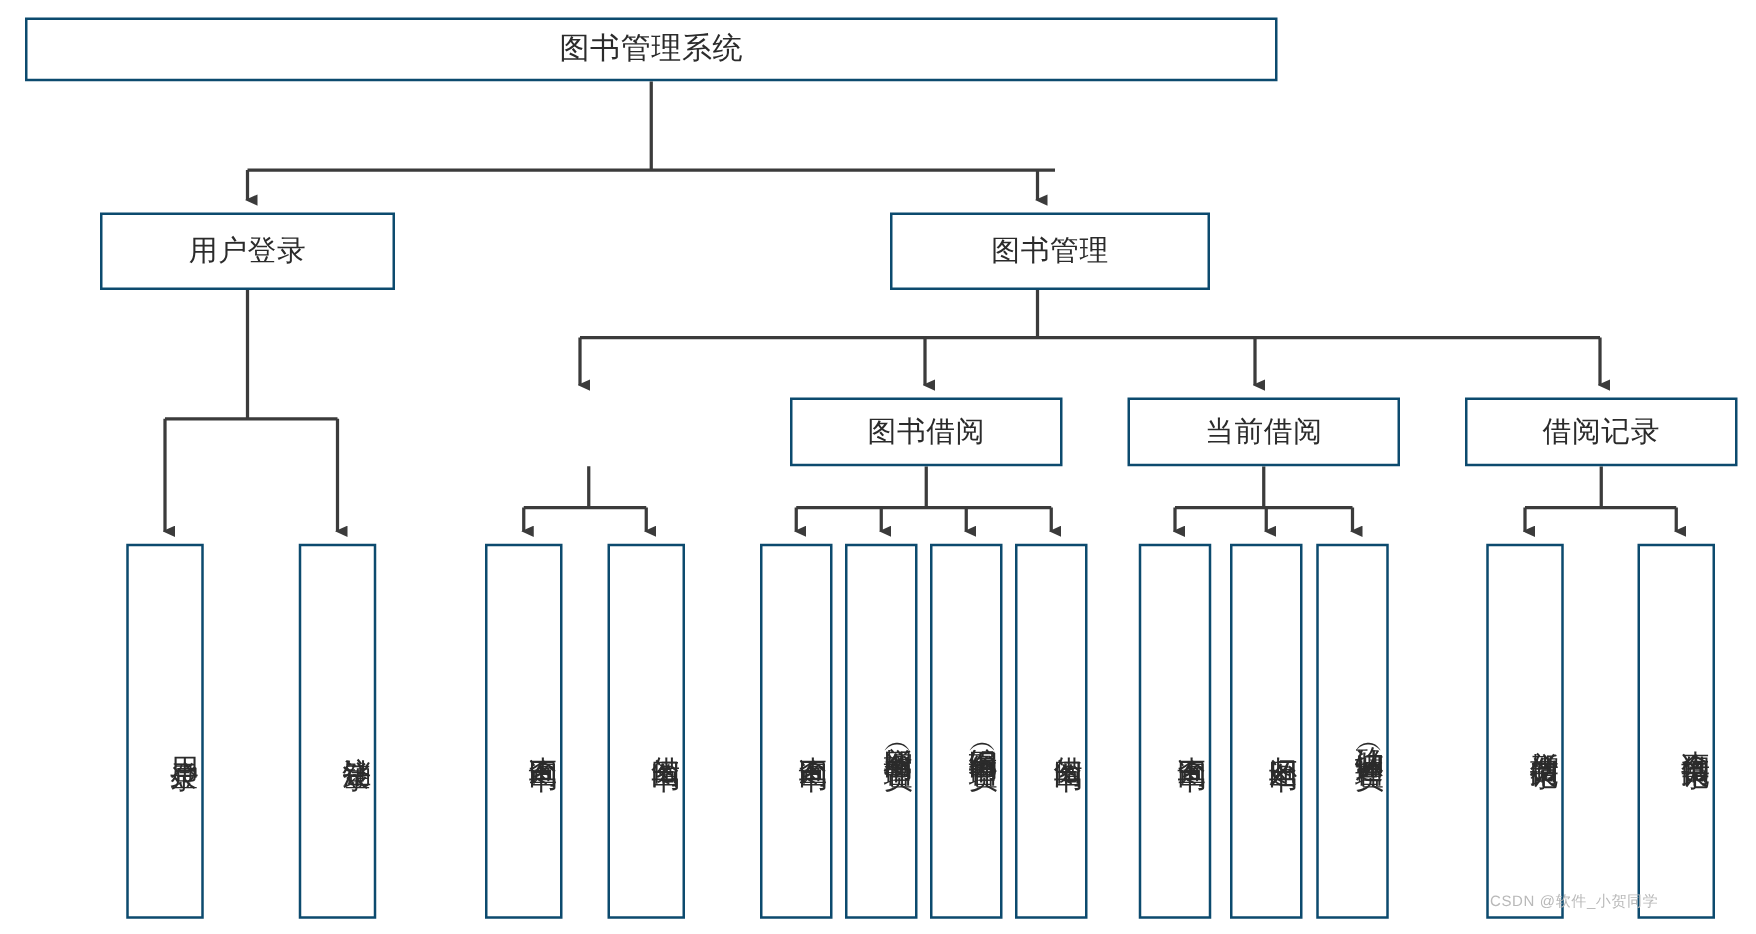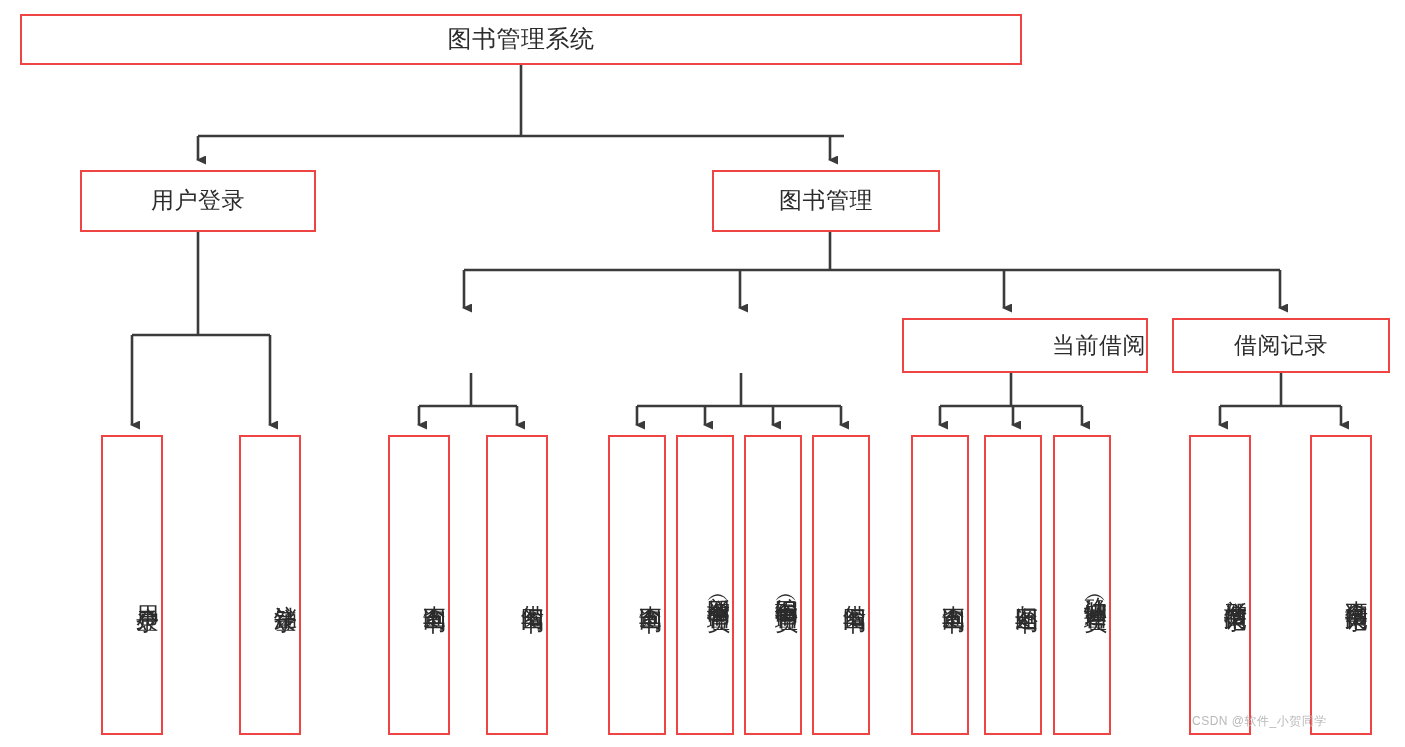--- a/index.html
+++ b/index.html
@@ -22,21 +22,21 @@
     left: 0;
     top: 0;
     width: 1405px;
     height: 747px;
     pointer-events: none;
   }
   .node {
     position: absolute;
     box-sizing: border-box;
     background: #ffffff;
-    border: 2px solid #ef4444;
+    border: 2px solid #0c4a6e;
     display: flex;
     align-items: center;
     justify-content: center;
     color: #2b2b2b;
   }
   .node-h {
     font-size: 23px;
     letter-spacing: 0.5px;
     line-height: 1.1;
   }
@@ -121,25 +121,28 @@
     </g>
   </svg>
 
   <div class="node node-h node-root" style="left:20px; top:14px; width:1002px; height:51px;">
     <span>图书管理系统</span>
   </div>
 
   <div class="node node-h" style="left:80px; top:170px; width:236px; height:62px;">
     <span>用户登录</span>
   </div>
-  <div class="node node-h" style="left:712px; top:170px; width:228px; height:62px;text-align:center;">
+  <div class="node node-h" style="left:712px; top:170px; width:256px; height:62px;text-align:center;">
     <span>图书管理</span>
   </div>
 
-  <div class="node node-h" style="left:902px; top:318px; width:246px; height:55px;justify-content:flex-end;">
+  <div class="node node-h" style="left:632px; top:318px; width:218px; height:55px;">
+    <span>图书借阅</span>
+  </div>
+  <div class="node node-h" style="left:902px; top:318px; width:218px; height:55px;">
     <span>当前借阅</span>
   </div>
   <div class="node node-h" style="left:1172px; top:318px; width:218px; height:55px;">
     <span>借阅记录</span>
   </div>
 
   <div class="node node-v" style="left:101px; top:435px; width:62px; height:300px;">
     <span>用户登录</span>
   </div>
   <div class="node node-v" style="left:239px; top:435px; width:62px; height:300px;">

